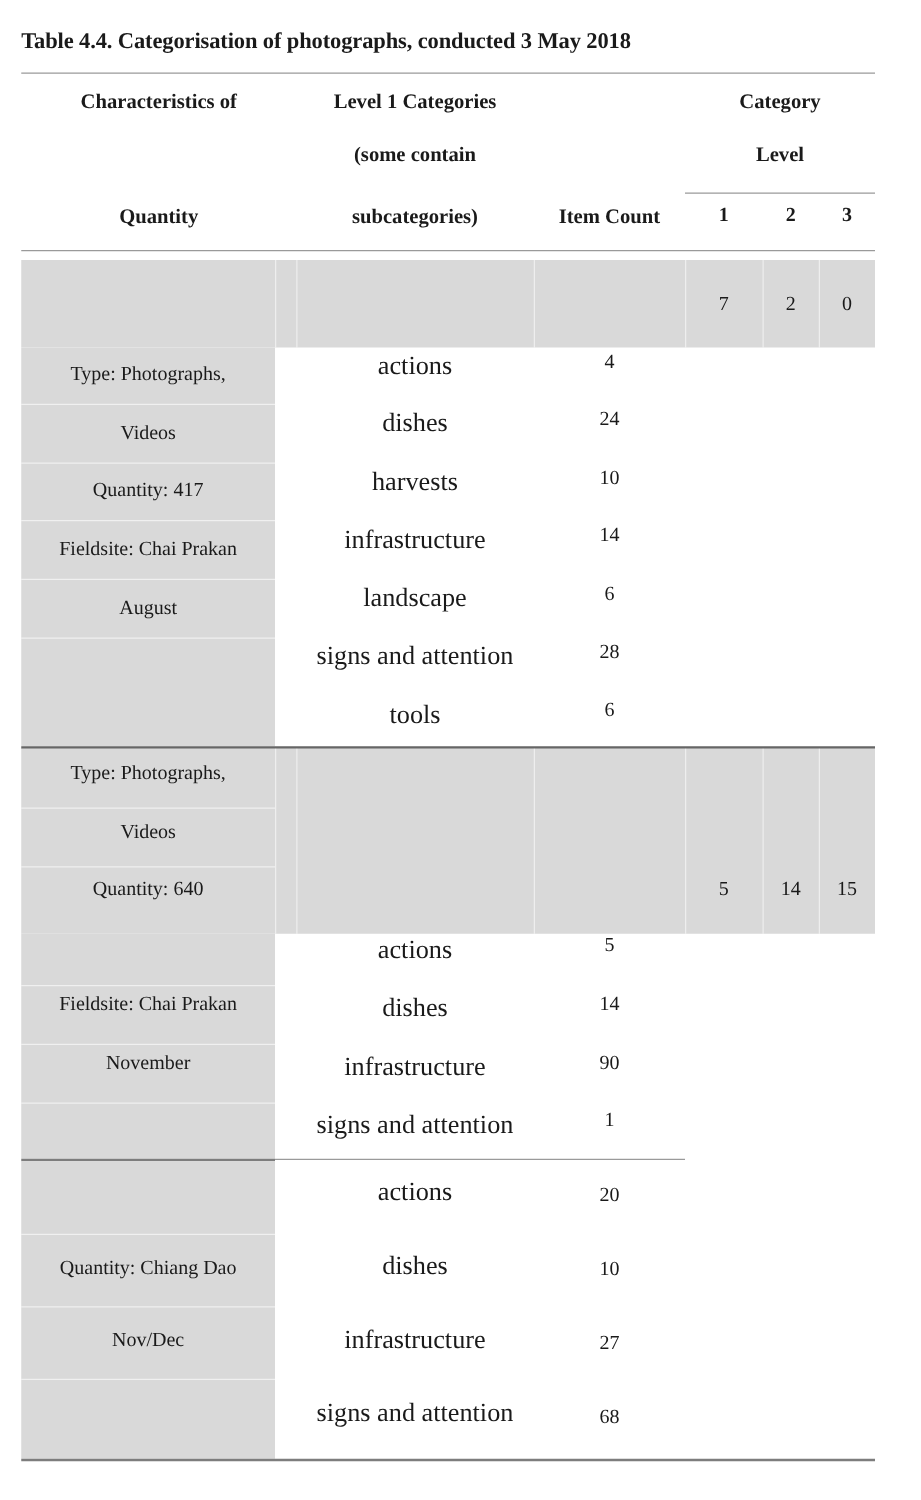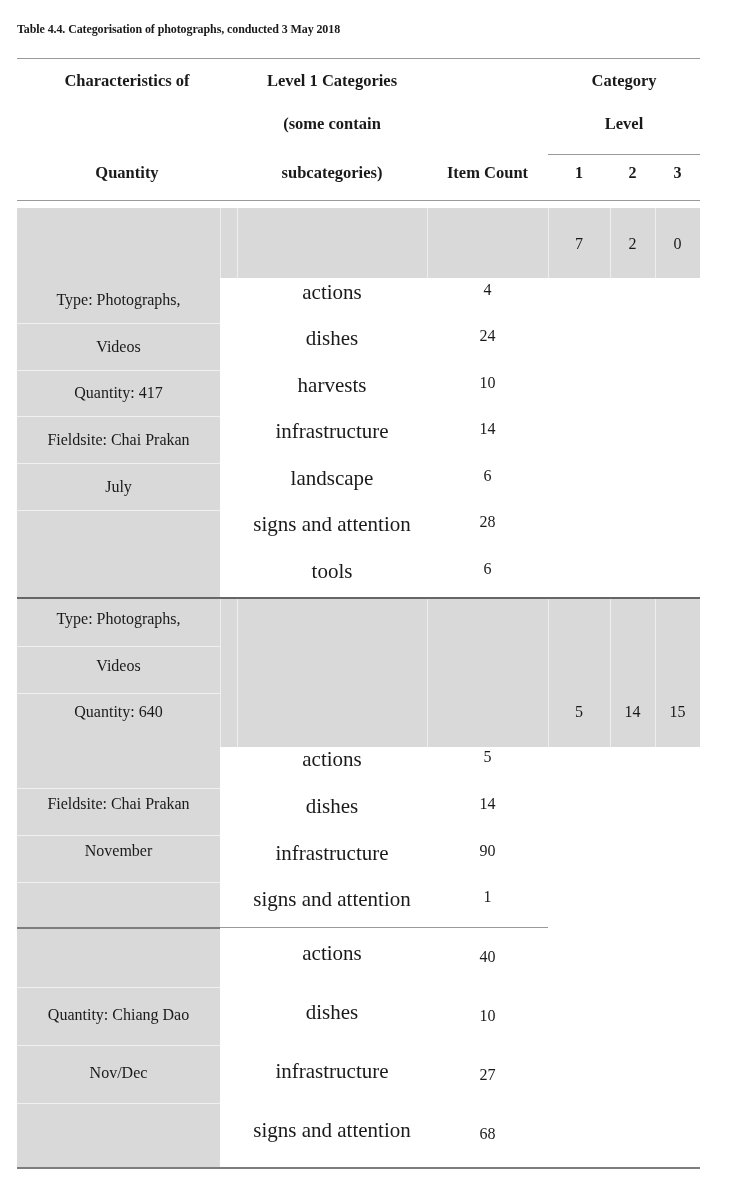--- a/index.html
+++ b/index.html
@@ -23,21 +23,21 @@
     width: 737px;
     height: 1200px;
   }
 
   
   .caption {
     position: absolute;
     left: 17px;
     top: 22px;
     width: 690px;
-    font-size: 12px;
+    font-size: 18px;
     font-weight: bold;
     letter-spacing: -0.1px;
     white-space: nowrap;
   }
 
   
   .tbl {
     position: absolute;
     left: 17px;
     top: 58px;
@@ -145,21 +145,21 @@
     <div class="rowsep" style="left:0px; top:265px; width:203px;"></div>
     <div class="rowsep" style="left:0px; top:312px; width:203px;"></div>
     <div class="rowsep" style="left:0px; top:358px; width:203px;"></div>
     <div class="rowsep" style="left:0px; top:405px; width:203px;"></div>
     <div class="rowsep" style="left:0px; top:452px; width:203px;"></div>
 
     <div class="cell left-col" style="left:0px; top:234px; width:203px;">Type: Photographs,</div>
     <div class="cell left-col" style="left:0px; top:281px; width:203px;">Videos</div>
     <div class="cell left-col" style="left:0px; top:327px; width:203px;">Quantity: 417</div>
     <div class="cell left-col" style="left:0px; top:374px; width:203px;">Fieldsite: Chai Prakan</div>
-    <div class="cell left-col" style="left:0px; top:421px; width:203px;">July</div>
+    <div class="cell left-col" style="left:0px; top:421px; width:203px;">August</div>
 
     <div class="cell body" style="left:220px; top:224px; width:190px;">actions</div>
     <div class="cell num" style="left:410px; top:224px; width:121px;">4</div>
 
     <div class="cell body" style="left:220px; top:270px; width:190px;">dishes</div>
     <div class="cell num" style="left:410px; top:270px; width:121px;">24</div>
 
     <div class="cell body" style="left:220px; top:317px; width:190px;">harvests</div>
     <div class="cell num" style="left:410px; top:317px; width:121px;">10</div>
 
@@ -220,21 +220,21 @@
 
     <div class="shade" style="left:0px; top:871px; width:203px; height:238px;"></div>
     <div class="rowsep" style="left:0px; top:929px; width:203px;"></div>
     <div class="rowsep" style="left:0px; top:987px; width:203px;"></div>
     <div class="rowsep" style="left:0px; top:1045px; width:203px;"></div>
 
     <div class="cell left-col" style="left:0px; top:949px; width:203px;">Quantity: Chiang Dao</div>
     <div class="cell left-col" style="left:0px; top:1007px; width:203px;">Nov/Dec</div>
 
     <div class="cell body" style="left:220px; top:885px; width:190px;">actions</div>
-    <div class="cell num" style="left:410px; top:891px; width:121px;">40</div>
+    <div class="cell num" style="left:410px; top:891px; width:121px;">20</div>
 
     <div class="cell body" style="left:220px; top:944px; width:190px;">dishes</div>
     <div class="cell num" style="left:410px; top:950px; width:121px;">10</div>
 
     <div class="cell body" style="left:220px; top:1003px; width:190px;">infrastructure</div>
     <div class="cell num" style="left:410px; top:1009px; width:121px;">27</div>
 
     <div class="cell body" style="left:220px; top:1062px; width:190px;">signs and attention</div>
     <div class="cell num" style="left:410px; top:1068px; width:121px;">68</div>
 

